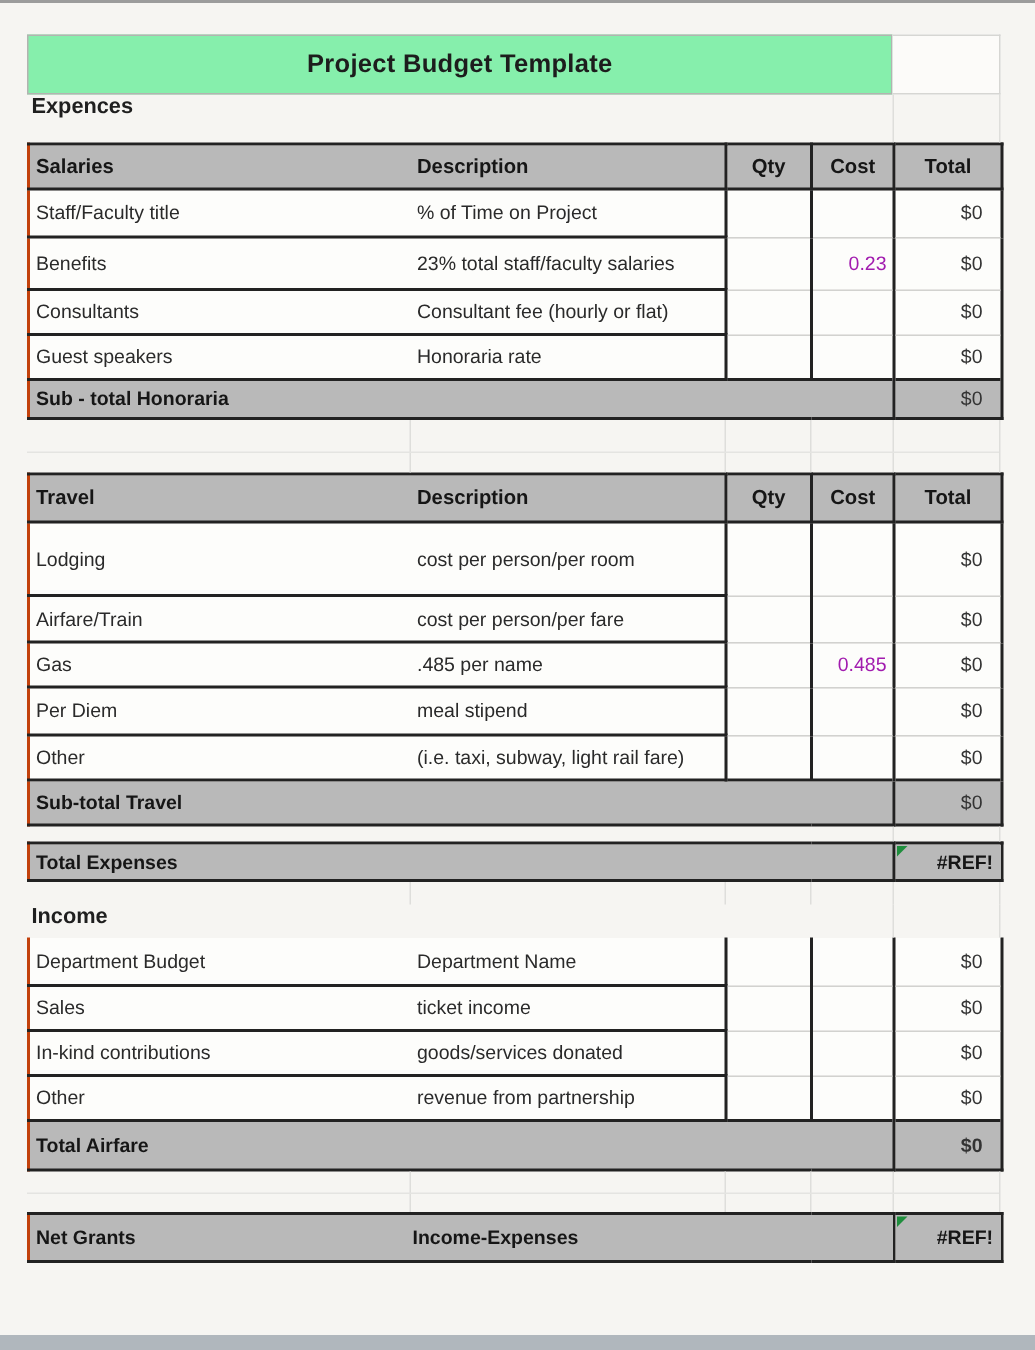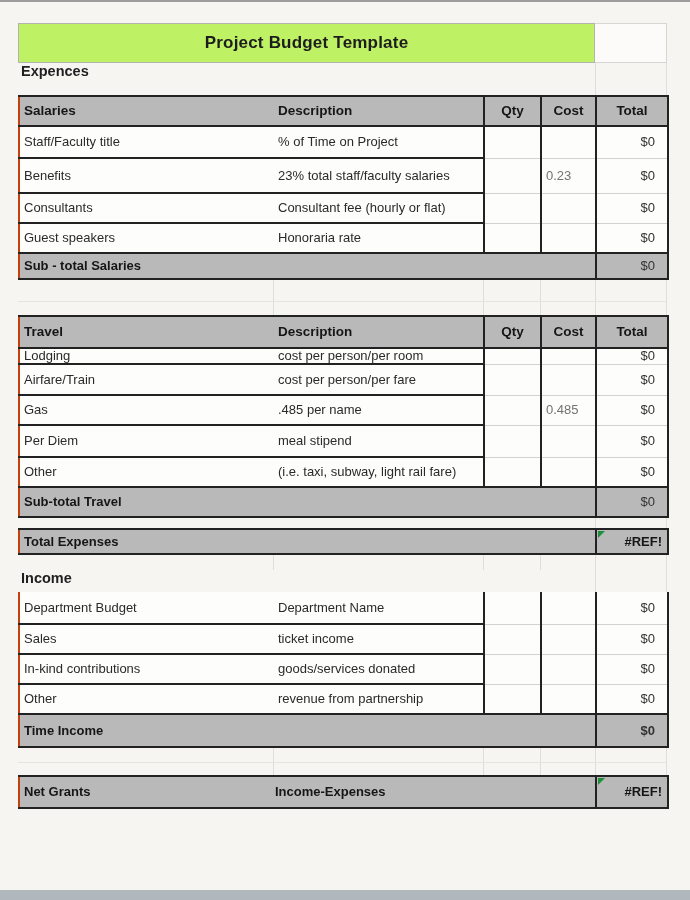--- a/index.html
+++ b/index.html
@@ -11,21 +11,21 @@
   }
   .topline{height:2px;background:#9c9c9c}
   .content{margin-left:18px;width:649px}
   .sp{position:relative}
   .sp .v{position:absolute;top:0;bottom:0;width:1px;background:#dededb}
   .sp .h{position:absolute;left:0;right:1px;height:1px;background:#e4e4e1}
   .v1{left:255px}.v2{left:465px}.v3{left:522px}.v4{left:577px}.v5{left:648px}
 
   .title-row{display:flex;height:40px}
   .title-box{
-    width:577px;box-sizing:border-box;background:#bef264;
+    width:577px;box-sizing:border-box;background:#86efac;
     border:1px solid #b3b3b1;
     display:flex;align-items:center;justify-content:center;
     font-weight:bold;font-size:17px;color:#1d1d1d;letter-spacing:.2px;
   }
   .title-side{width:72px;box-sizing:border-box;background:#fcfbf9;border:1px solid #d6d6d3;border-left:none}
 
   .section-label-row{height:32px;display:flex;position:relative}
   .section-label-row.short{height:22px}
   .section-label{font-weight:bold;font-size:14.5px;color:#1f1f1f;padding:0 0 3px 3px}
   .section-label-row .v{position:absolute;top:0;bottom:0;width:1px;background:#dededb}
@@ -39,21 +39,21 @@
   .bt{border-top:2px solid #222}
   .bb{border-bottom:2px solid #222}
   .fb{border-bottom:1px solid #d2d2cf}
 
   tr.hd td{background:#b9b9b9;font-weight:bold;font-size:13.5px;color:#161616}
   tr.hd td.ctr{text-align:center}
   td.white{background:#fdfdfb}
   td.gray{background:#b9b9b9}
   td.bold{font-weight:bold;color:#161616}
   td.num{text-align:right;padding-right:12px;color:#333}
-  td.ctr{text-align:left;color:#737373}
+  td.ctr{text-align:right;color:#a21caf}
   td.ref{text-align:right;padding-right:5px;font-weight:bold;color:#161616;position:relative}
   .tri{position:absolute;top:1px;left:1px;width:0;height:0;
        border-top:7px solid #1f8e3d;border-right:7px solid transparent;display:block}
   .desc-abs{position:absolute;left:255px;top:50%;transform:translateY(-50%);font-weight:bold}
   td.rel{position:relative}
   .bottom-strip{position:absolute;left:0;bottom:0;width:690px;height:10px;background:#b0b7bd}
 </style>
 </head>
 <body>
 
@@ -111,21 +111,21 @@
       <td class="fb br white num">$0</td>
     </tr>
     <tr style="height:30px">
       <td class="bl bb white">Guest speakers</td>
       <td class="bb br white">Honoraria rate</td>
       <td class="fb br white ctr"></td>
       <td class="fb br white ctr"></td>
       <td class="fb br white num">$0</td>
     </tr>
     <tr style="height:26px">
-      <td colspan="4" class="bl bt bb br gray bold">Sub - total Salaries</td>
+      <td colspan="4" class="bl bt bb br gray bold">Sub - total Honoraria</td>
       <td class="bt bb br gray num">$0</td>
     </tr>
   </tbody>
     </table>
 
   <div class="sp" style="height:35px">
     <span class="v v1"></span>
     <span class="v v2"></span>
     <span class="v v3"></span>
     <span class="v v4"></span>
@@ -142,21 +142,21 @@
         <col class="cT">
       </colgroup>
     <tbody>
         <tr class="hd" style="height:32px">
       <td class="bl bt bb">Travel</td>
       <td class="bt bb br">Description</td>
       <td class="bt bb br ctr">Qty</td>
       <td class="bt bb br ctr">Cost</td>
       <td class="bt bb br ctr">Total</td>
     </tr>
-    <tr style="height:16px">
+    <tr style="height:49px">
       <td class="bl bb white">Lodging</td>
       <td class="bb br white">cost per person/per room</td>
       <td class="fb br white ctr"></td>
       <td class="fb br white ctr"></td>
       <td class="fb br white num">$0</td>
     </tr>
     <tr style="height:31px">
       <td class="bl bb white">Airfare/Train</td>
       <td class="bb br white">cost per person/per fare</td>
       <td class="fb br white ctr"></td>
@@ -257,21 +257,21 @@
       <td class="fb br white num">$0</td>
     </tr>
     <tr style="height:30px">
       <td class="bl bb white">Other</td>
       <td class="bb br white">revenue from partnership</td>
       <td class="fb br white ctr"></td>
       <td class="fb br white ctr"></td>
       <td class="fb br white num">$0</td>
     </tr>
     <tr style="height:33px">
-      <td colspan="4" class="bl bt bb br gray bold">Time Income</td>
+      <td colspan="4" class="bl bt bb br gray bold">Total Airfare</td>
       <td class="bt bb br gray num bold">$0</td>
     </tr>
   </tbody>
     </table>
 
   <div class="sp" style="height:27px">
     <span class="v v1"></span>
     <span class="v v2"></span>
     <span class="v v3"></span>
     <span class="v v4"></span>

